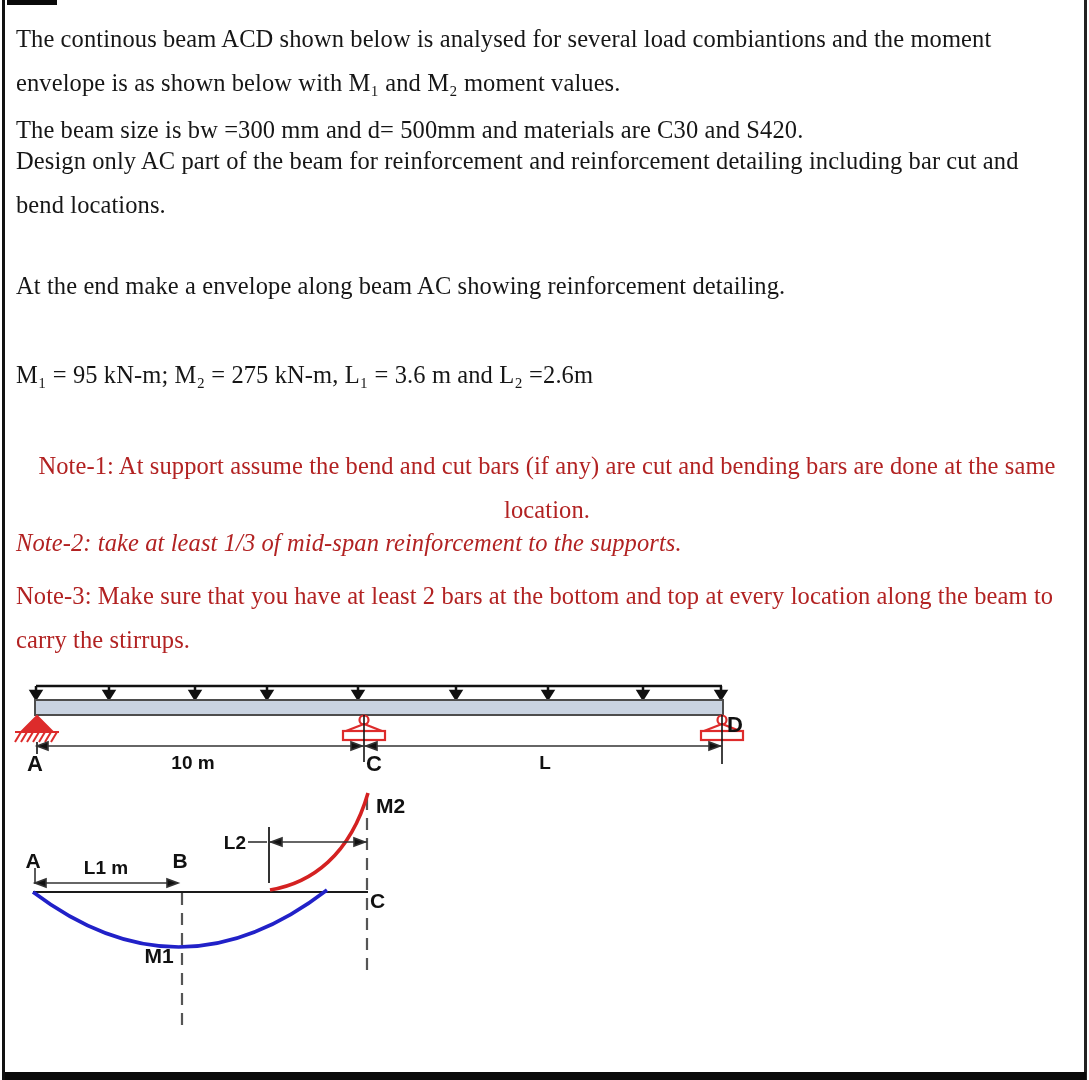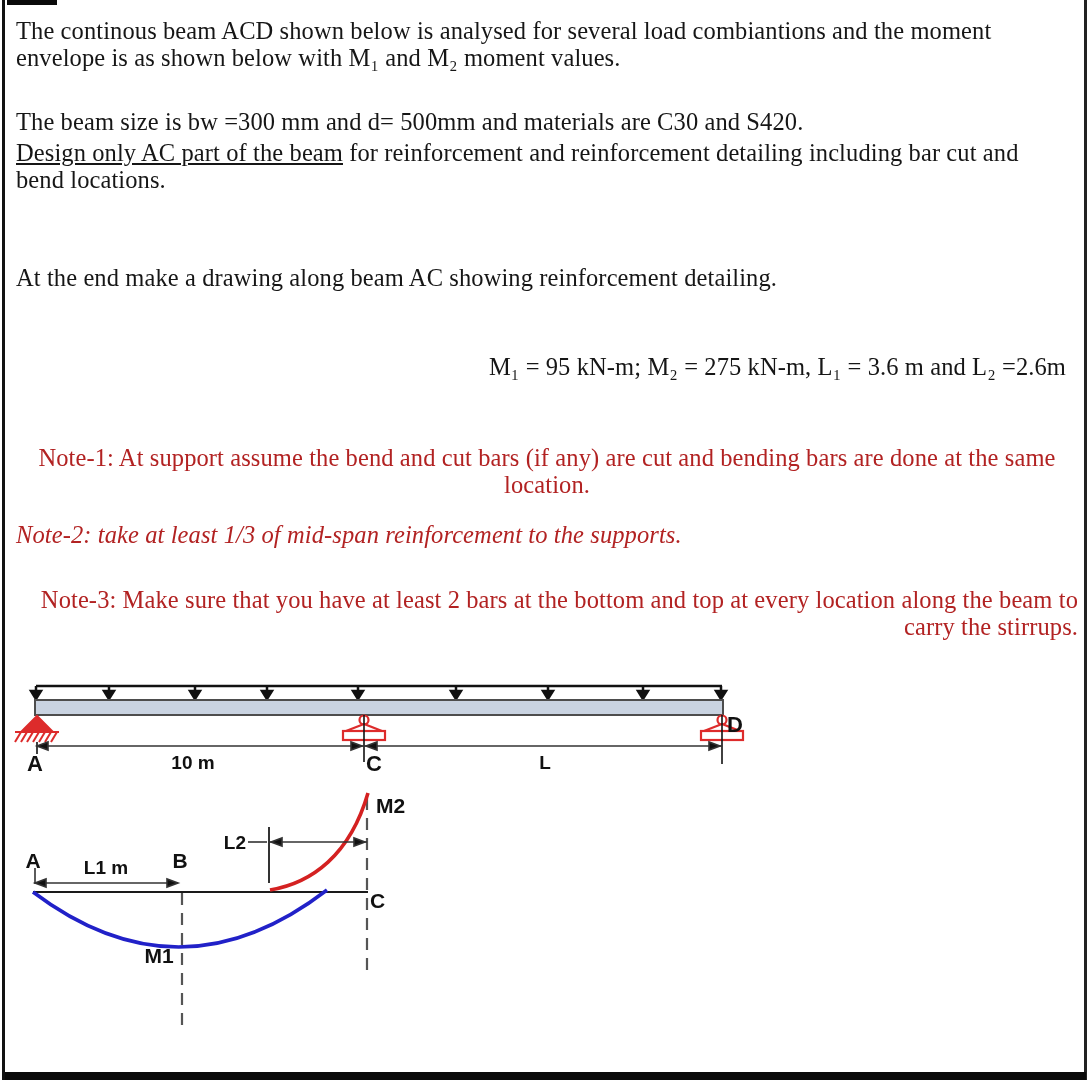--- a/index.html
+++ b/index.html
@@ -8,54 +8,54 @@
     font-family:"Liberation Serif","DejaVu Serif",serif;color:#161616;
     overflow:hidden;
   }
   
   .border-left{position:absolute;left:2px;top:0;width:3px;height:1080px;background:#111;}
   .border-right{position:absolute;left:1084px;top:0;width:3px;height:1080px;background:#222;}
   .border-bottom{position:absolute;left:5px;top:1072px;width:1081px;height:8px;background:#0a0a0a;}
   .top-mark{position:absolute;left:7px;top:0;width:50px;height:5px;background:#0a0a0a;}
 
   .para{
-    position:absolute;left:16px;font-size:24.5px;line-height:27px;
+    position:absolute;left:16px;font-size:24.5px;line-height:44px;
     letter-spacing:0.1px;margin:0;
   }
   .p1{top:17px;width:1020px;}
   .p2{top:108px;width:1050px;}
   .p3{top:139px;width:1055px;}
   .p4{top:264px;width:1050px;}
-  .p5{top:353px;width:1050px;text-align:right;}
-  .underline{text-decoration:underline;}
+  .p5{top:353px;width:1050px;}
+  .underline{}
   .note{color:#b22222;width:1062px;}
   .note1{top:444px;}
   .note2{top:521px;}
-  .note3{top:586px;text-align:right;}
+  .note3{top:574px;}
 
   .diagram{position:absolute;left:0;}
   .beam-svg{top:674px;}
   .moment-svg{top:780px;}
   svg text{
     font-family:"Liberation Sans","DejaVu Sans",sans-serif;
     font-weight:bold;fill:#111;
   }
 </style>
 </head>
 <body>
 
 <div class="border-left"></div>
 <div class="border-right"></div>
 <div class="border-bottom"></div>
 <div class="top-mark"></div>
 
 <p class="para p1">The continous beam ACD shown below is analysed for several load combiantions and the moment envelope is as shown below with M₁ and M₂ moment values.</p>
 <p class="para p2">The beam size is bw =300 mm and d= 500mm and materials are C30 and S420.</p>
 <p class="para p3"><span class="underline">Design only AC part of the beam</span><span> for reinforcement and reinforcement detailing including bar cut and bend locations.</span></p>
-<p class="para p4">At the end make a drawing along beam AC showing reinforcement detailing.</p>
+<p class="para p4">At the end make a envelope along beam AC showing reinforcement detailing.</p>
 <p class="para p5">M₁ = 95 kN-m; M₂ = 275 kN-m, L₁ = 3.6 m and L₂  =2.6m</p>
 
 <p class="para note note1" style="color: rgb(178, 34, 34); text-align: center;">Note-1: At support assume the bend and cut bars (if any) are cut and bending bars are done at the same location.</p>
 <p class="para note note2" style="color: rgb(178, 34, 34); font-style: italic;">Note-2: take at least 1/3 of mid-span reinforcement to the supports.</p>
 <p class="para note note3" style="color: rgb(178, 34, 34);">Note-3: Make sure that you have at least 2 bars at the bottom and top at every location along the beam to carry the stirrups.</p>
 
 <svg class="diagram beam-svg" width="790" height="106" viewBox="0 0 790 106" xmlns="http://www.w3.org/2000/svg">
 
   <line x1="36" y1="12" x2="722" y2="12" stroke="#111" stroke-width="2.5"></line>
 

